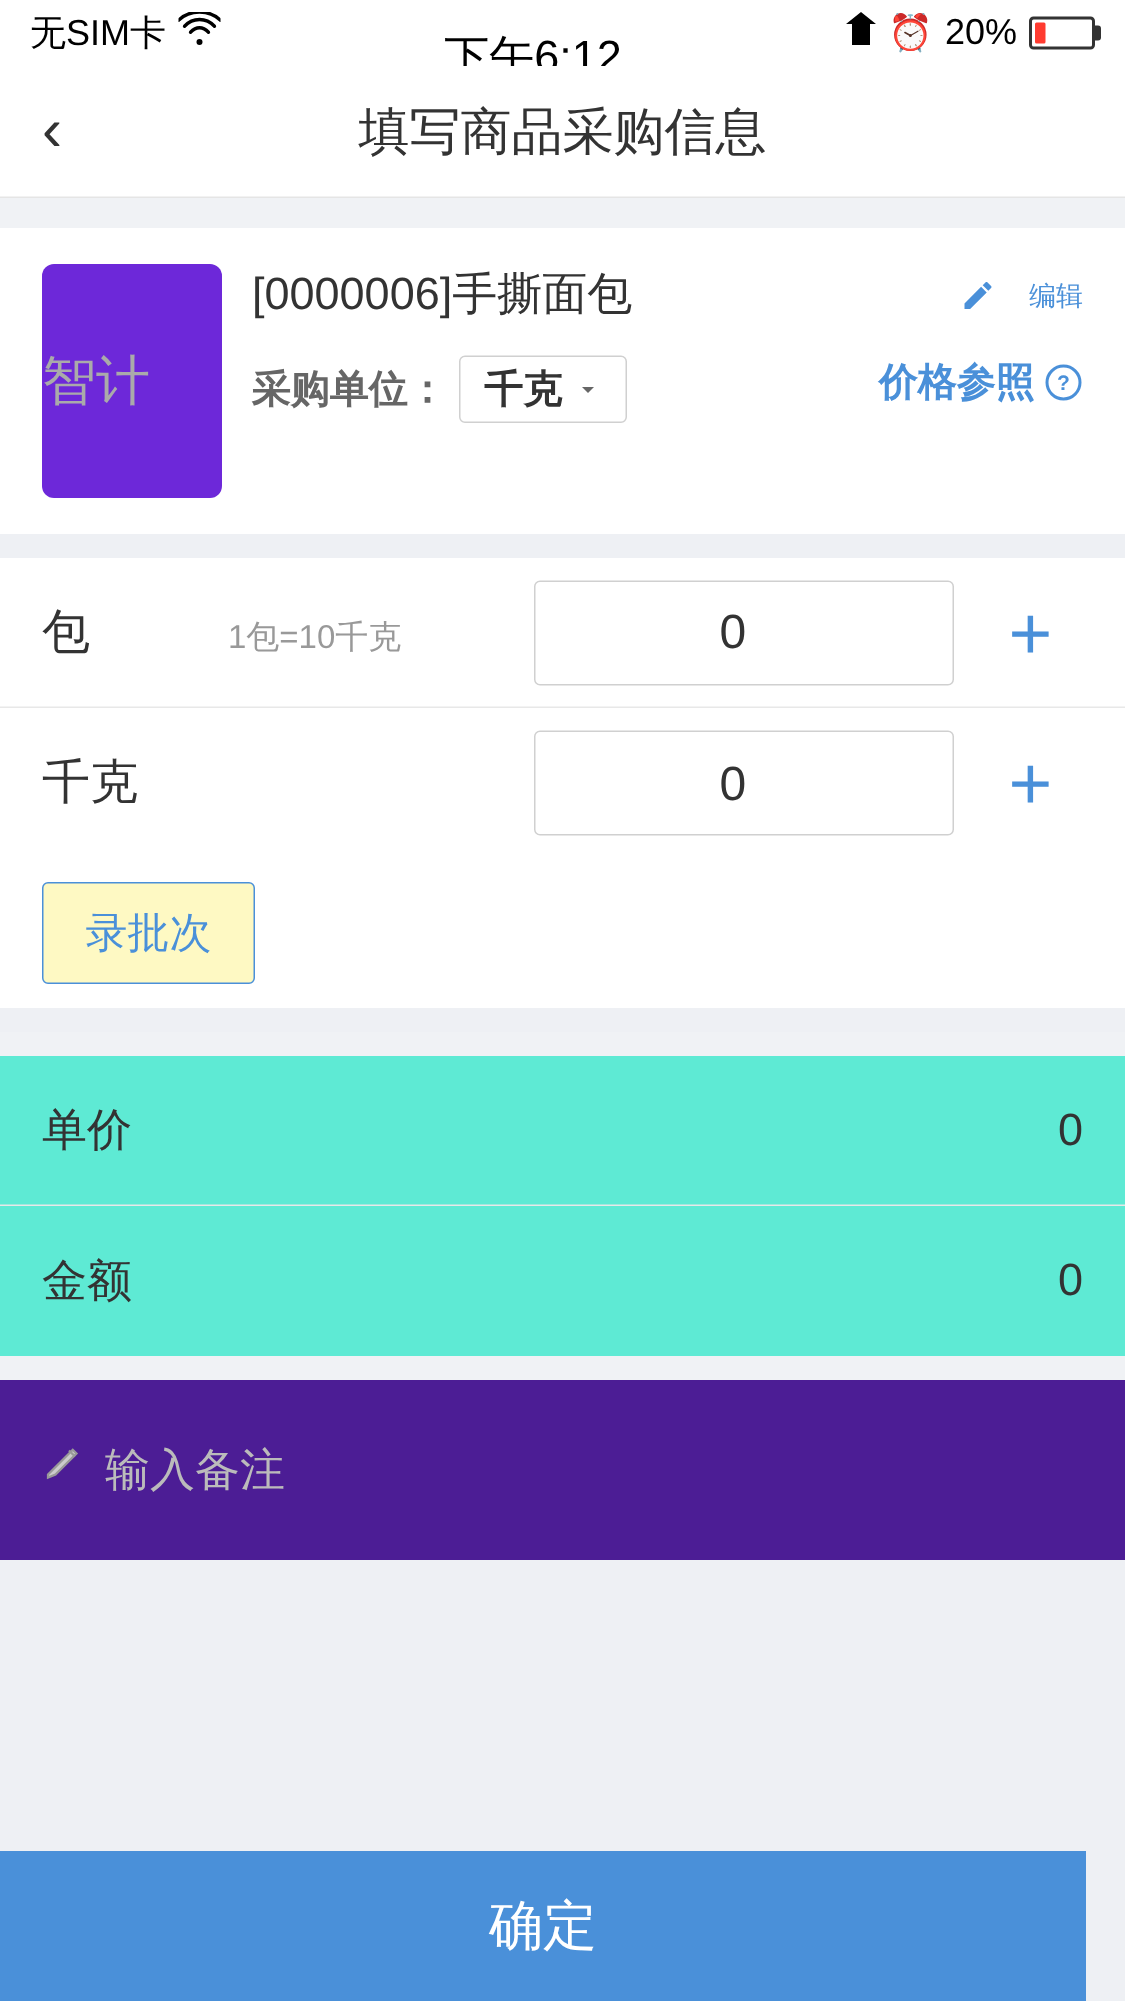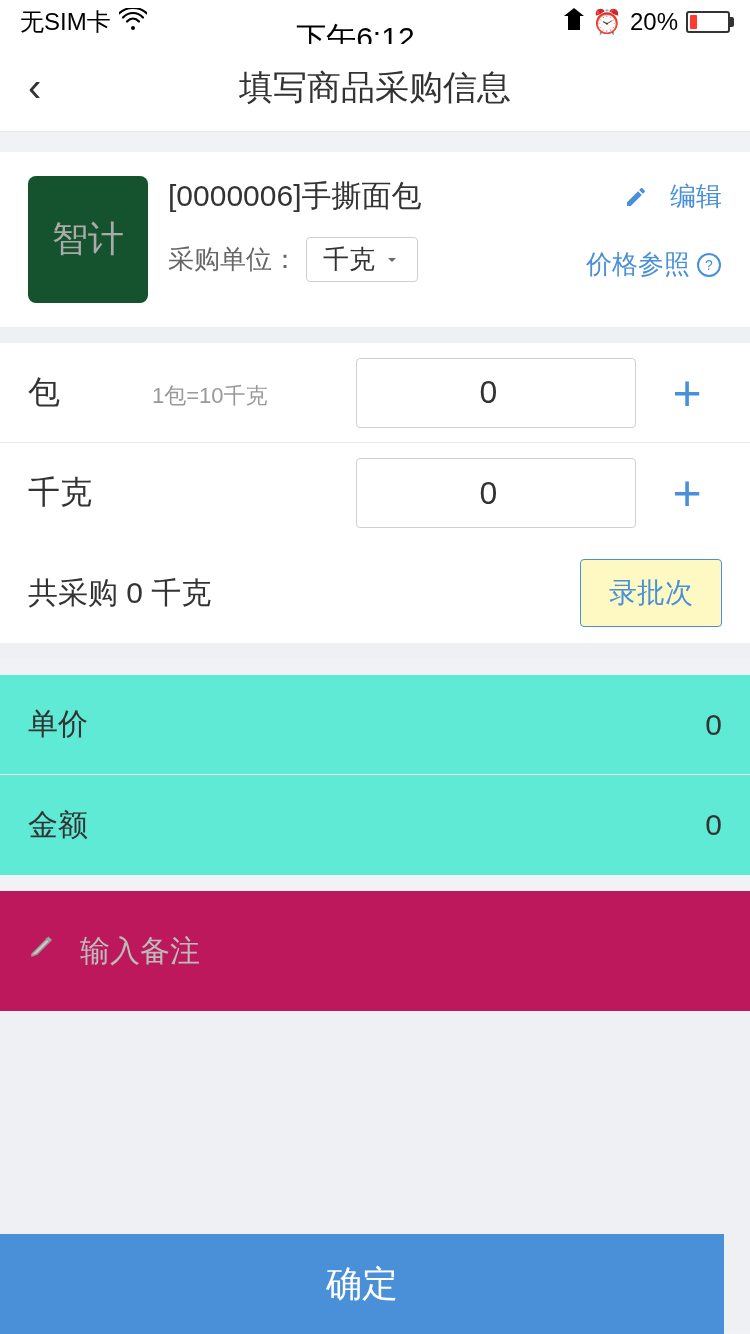--- a/index.html
+++ b/index.html
@@ -85,42 +85,42 @@
     .product-card {
       background: #fff;
       margin-top: 20px;
       padding: 24px 28px;
       display: flex;
       align-items: flex-start;
       gap: 20px;
     }
     .product-image {
       width: 120px;
-      height: 127px;
-      background: #14532d;
+      height: 156px;
+      background: #6d28d9;
       border-radius: 8px;
       display: flex;
       align-items: center;
-      justify-content: center;
+      justify-content: flex-start;
       flex-shrink: 0;
     }
     .product-image-logo {
       font-size: 36px;
       color: #aaa;
     }
     .product-info { flex: 1; }
     .product-name-row {
       display: flex;
       align-items: center;
       justify-content: space-between;
       margin-bottom: 20px;
     }
     .product-name { font-size: 30px; color: #333; font-weight: 500; }
-    .product-edit { font-size: 26px; color: #4a90d9; display: flex; align-items: center; gap: 22px; justify-content: flex-end; }
-    .product-unit-row { display: flex; align-items: flex-end; justify-content: space-between; }
+    .product-edit { font-size: 18px; color: #4a90d9; display: flex; align-items: center; gap: 22px; justify-content: flex-end; }
+    .product-unit-row { display: flex; align-items: flex-start; justify-content: space-between; font-weight: bold; }
     .product-unit-label { font-size: 26px; color: #666; }
     .unit-select {
       border: 1px solid #d0d0d0;
       border-radius: 4px;
       padding: 4px 16px;
       font-size: 26px;
       color: #333;
       background: #fff;
       display: flex;
       align-items: center;
@@ -221,26 +221,26 @@
       padding: 0 28px;
       height: 100px;
       border-bottom: 1px solid #e8e8e8;
     }
     .price-row:last-child { border-bottom: none; }
     .price-label { font-size: 30px; color: #333; }
     .price-value { font-size: 30px; color: #333; }
 
     
     .remark-section {
-      background: #be185d;
+      background: #4c1d95;
       margin-top: 16px;
       padding: 28px;
       display: flex;
       align-items: center;
-      gap: 22px;
+      gap: 12px;
       min-height: 120px;
     }
     .remark-icon { font-size: 32px; color: #999; }
     .remark-placeholder { font-size: 30px; color: #bbb; }
 
     
     .confirm-bar {
       position: fixed;
       bottom: 0;
       left: 0;
@@ -348,21 +348,20 @@
       <span class="input-label">千克</span>
     </div>
     <div class="input-field-wrapper">
       <input class="qty-input" type="number" value="0" style="">
       <button class="plus-btn">+</button>
     </div>
   </div>
 </div>
 
 <div class="summary-row">
-  <span class="summary-text">共采购 0 千克</span>
   <button class="batch-btn">录批次</button>
 </div>
 
 <div class="section-divider"></div>
 
 <div class="price-section">
   <div class="price-row">
     <span class="price-label">单价</span>
     <span class="price-value">0</span>
   </div>

